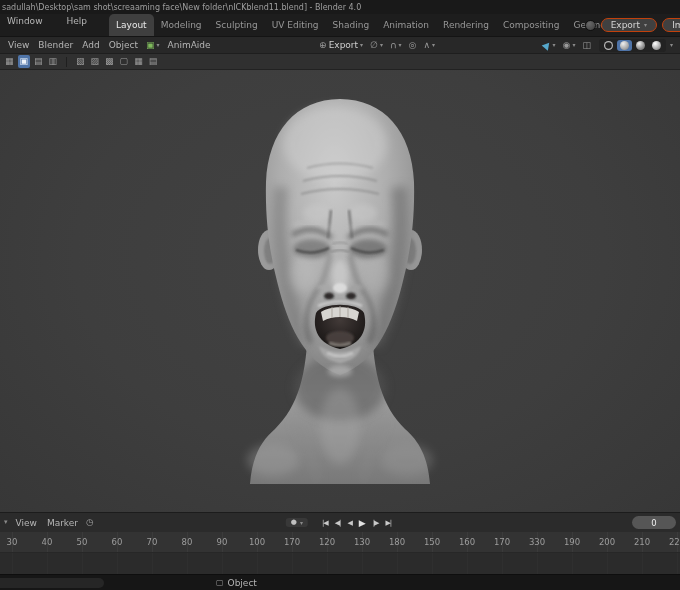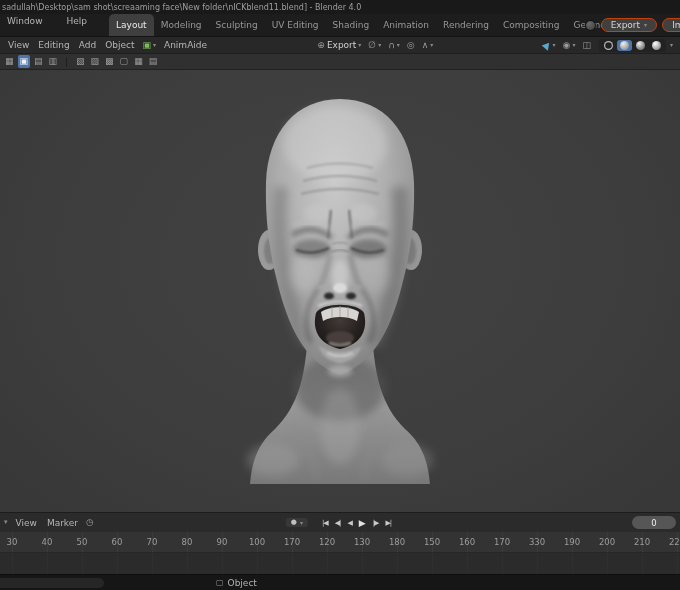--- a/index.html
+++ b/index.html
@@ -125,21 +125,21 @@
       </span>
       <span class="pill-btn">
         <span>Import</span>
       </span>
     </div>
   </div>
 
   <div class="vph">
     <div class="hgroup">
       <span class="menu-item">View</span>
-      <span class="menu-item">Editing</span>
+      <span class="menu-item">Blender</span>
       <span class="menu-item">Add</span>
       <span class="menu-item">Object</span>
       <span class="icon-btn">
         <span class="glyph green">▣</span>
         <span class="arrow">▾</span>
       </span>
       <span class="menu-item">AnimAide</span>
     </div>
     <div class="spacer"></div>
     <div class="hgroup">

